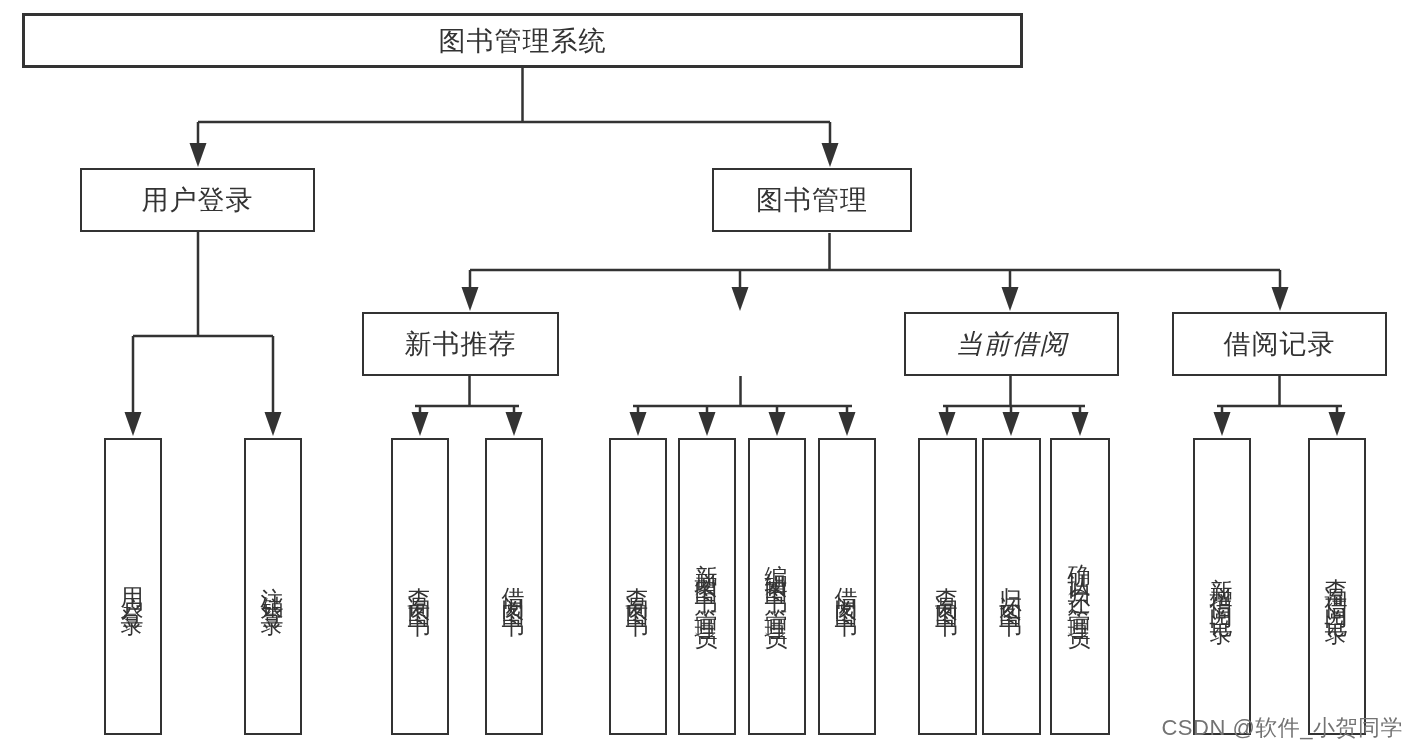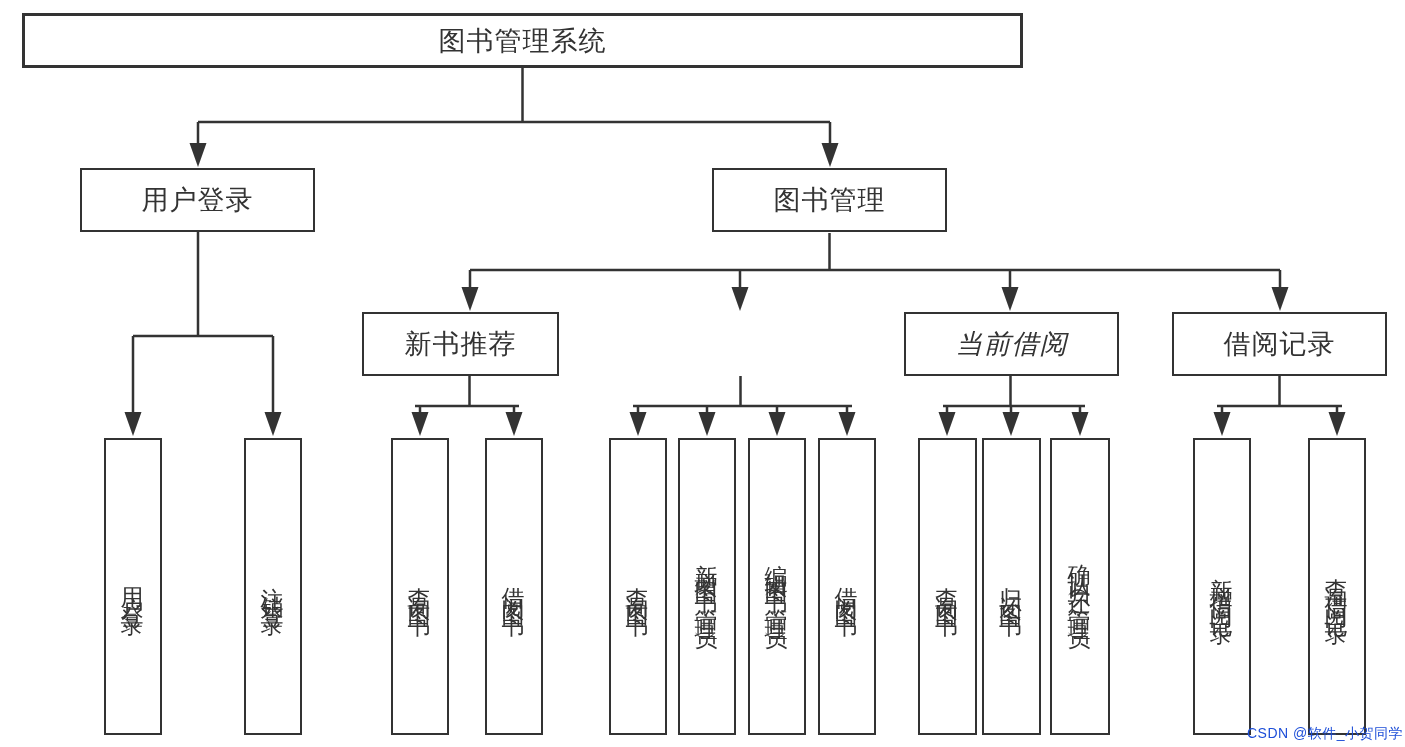--- a/index.html
+++ b/index.html
@@ -37,21 +37,21 @@
     writing-mode: vertical-rl;
     text-orientation: mixed;
     font-size: 23px;
     letter-spacing: 9px;
     color: #333333;
     white-space: nowrap;
   }
   
   .n-root { left: 22px;  top: 13px;  width: 1001px; height: 55px; border-width: 3px; }
   .n-l2a  { left: 80px;  top: 168px; width: 235px;  height: 64px; }
-  .n-l2b  { left: 712px; top: 168px; width: 235px;  height: 64px; }
+  .n-l2b  { left: 712px; top: 168px; width: 200px;  height: 64px; }
   .n-l3a  { left: 362px; top: 312px; width: 197px;  height: 64px; }
   .n-l3b  { left: 633px; top: 312px; width: 215px;  height: 64px; }
   .n-l3c  { left: 904px; top: 312px; width: 215px;  height: 64px; font-style: italic; }
   .n-l3d  { left: 1172px;top: 312px; width: 215px;  height: 64px; }
   .leaf   { top: 438px; height: 297px; width: 58px; }
   .n-lf1  { left: 104px; }
   .n-lf2  { left: 244px; }
   .n-lf3  { left: 391px; }
   .n-lf4  { left: 485px; }
   .n-lf5  { left: 609px; }
@@ -60,23 +60,23 @@
   .n-lf8  { left: 818px; }
   .n-lf9  { left: 918px;  width: 59px; }
   .n-lf10 { left: 982px;  width: 59px; }
   .n-lf11 { left: 1050px; width: 60px; }
   .n-lf12 { left: 1193px; }
   .n-lf13 { left: 1308px; }
   .watermark {
     position: absolute;
     right: 2px;
     bottom: 4px;
-    font-size: 14px;
+    font-size: 22px;
     letter-spacing: 0.5px;
-    color: #1d4ed8;
+    color: #737373;
     z-index: 5;
     white-space: nowrap;
   }
 </style>
 </head>
 <body>
 
 <div class="stage">
 
   <svg class="connectors" viewBox="0 0 1405 747" xmlns="http://www.w3.org/2000/svg">

